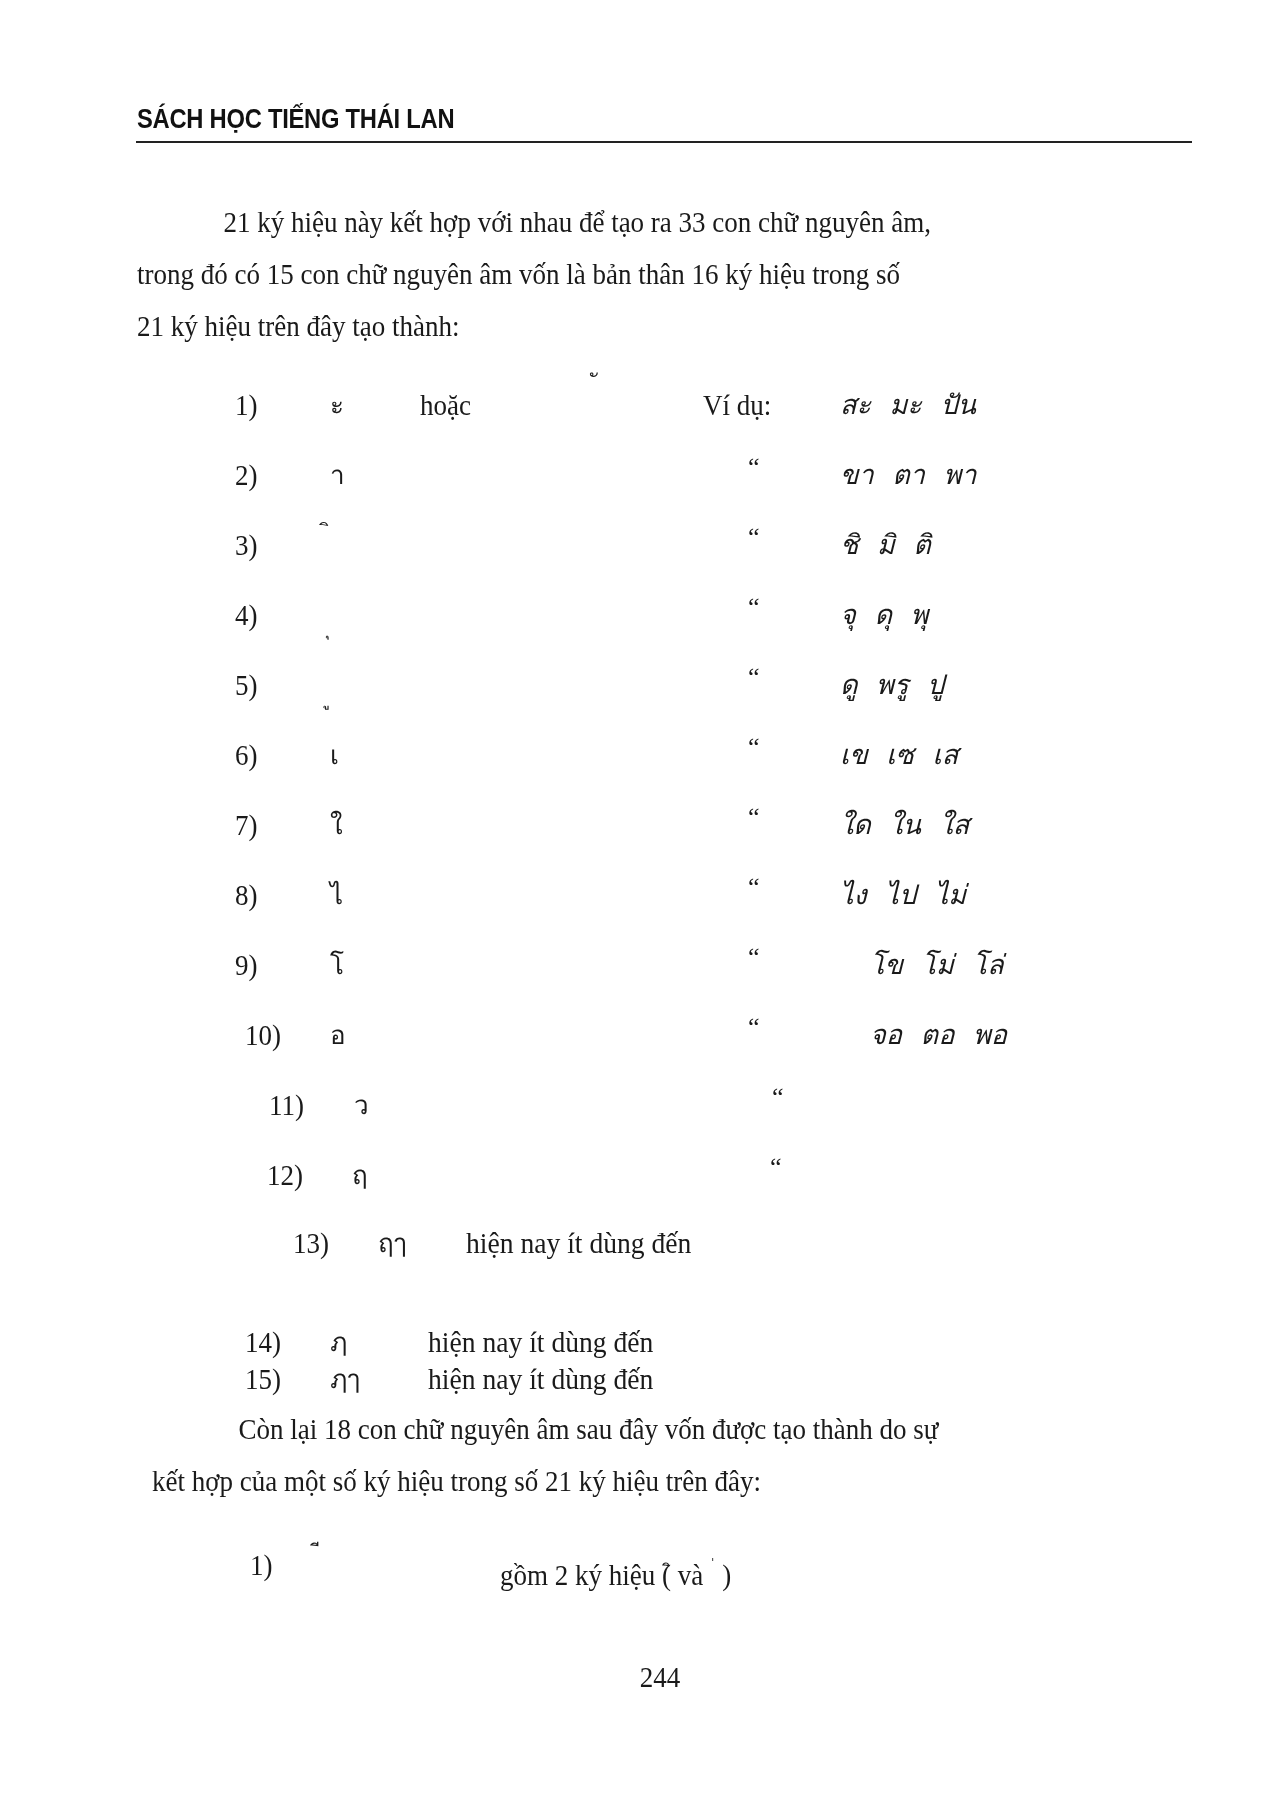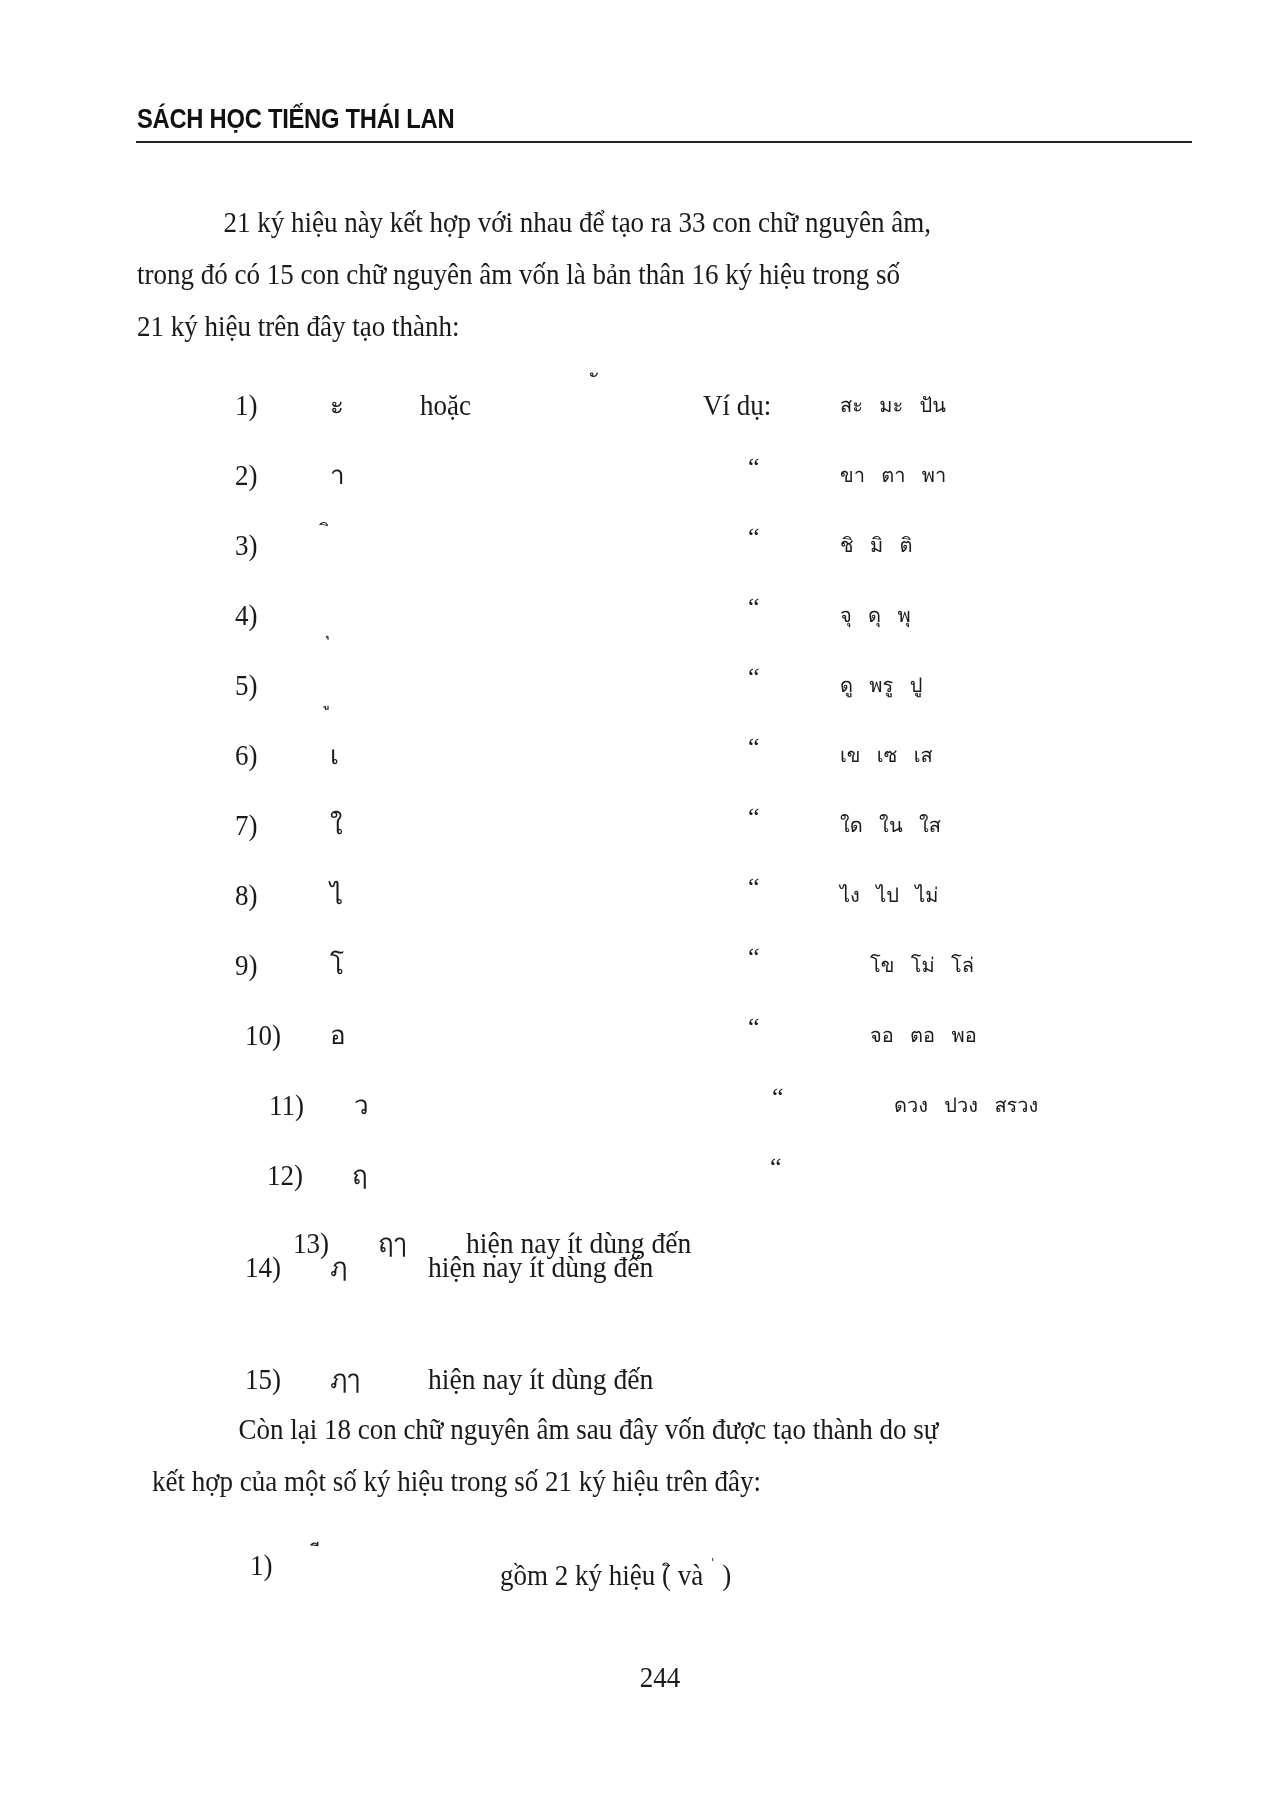--- a/index.html
+++ b/index.html
@@ -31,21 +31,21 @@
   .row > span { position: absolute; top: 0; white-space: nowrap; line-height: 60px; }
   .num { left: 235px; transform: scaleX(0.9); transform-origin: left center; }
   .num.wide { left: 245px; }
   .sym { left: 330px; font-family: "DejaVu Sans", sans-serif; font-size: 26px; }
   .sym.low { top: 14px !important; font-size: 18px; }
   .sym.high { top: -14px !important; font-size: 20px; }
   .or { left: 420px; transform: scaleX(0.9); transform-origin: left center; }
   .alt-mark { left: 598px; top: -22px !important; font-family: "DejaVu Sans", sans-serif; font-size: 22px; }
   .eg-label { left: 703px; transform: scaleX(0.9); transform-origin: left center; }
   .ditto { left: 748px; font-size: 26px; top: -8px !important; }
-  .examples { left: 840px; font-family: "DejaVu Sans", sans-serif; font-size: 20px; word-spacing: 10px; }
+  .examples { left: 840px; font-family: "DejaVu Sans", sans-serif; font-size: 27px; word-spacing: 10px; font-style: italic; }
   .examples.shift { left: 870px; }
   .note { left: 418px; transform: scaleX(0.92); transform-origin: left center; }
   .note.shift { left: 428px; }
   .sub-row .sym2 { position: absolute; left: 320px; top: -14px; font-family: "DejaVu Sans", sans-serif; font-size: 18px; }
   .sub-row .desc { left: 500px; transform: scaleX(0.9); transform-origin: left center; }
   .page-number {
     position: absolute; left: 0; width: 1273px; top: 1660px; text-align: center;
     font-size: 30px; padding-left: 52px; box-sizing: border-box;
     transform: scaleX(0.9);
   }
@@ -133,36 +133,35 @@
     <span class="num wide">10)</span>
     <span class="sym">อ</span>
     <span class="ditto">“</span>
     <span class="examples shift">จอ  ตอ  พอ</span>
   </div>
 
   <div class="row" style="top:1075px;margin-left:24px;">
     <span class="num wide">11)</span>
     <span class="sym">ว</span>
     <span class="ditto">“</span>
-    <span class="examples shift">ดวง  ปวง  สรวง</span>
   </div>
 
   <div class="row" style="top:1145px;margin-left:22px;">
     <span class="num wide">12)</span>
     <span class="sym">ฤ</span>
     <span class="ditto">“</span>
   </div>
 
   <div class="row" style="top:1213px;margin-left:48px;">
     <span class="num wide">13)</span>
     <span class="sym">ฤๅ</span>
     <span class="note">hiện nay ít dùng đến</span>
   </div>
 
-  <div class="row" style="top:1237px;">
+  <div class="row" style="top:1312px;">
     <span class="num wide">14)</span>
     <span class="sym">ฦ</span>
     <span class="note shift">hiện nay ít dùng đến</span>
   </div>
 
   <div class="row" style="top:1349px;text-decoration:underline;">
     <span class="num wide">15)</span>
     <span class="sym">ฦๅ</span>
     <span class="note shift">hiện nay ít dùng đến</span>
   </div>

